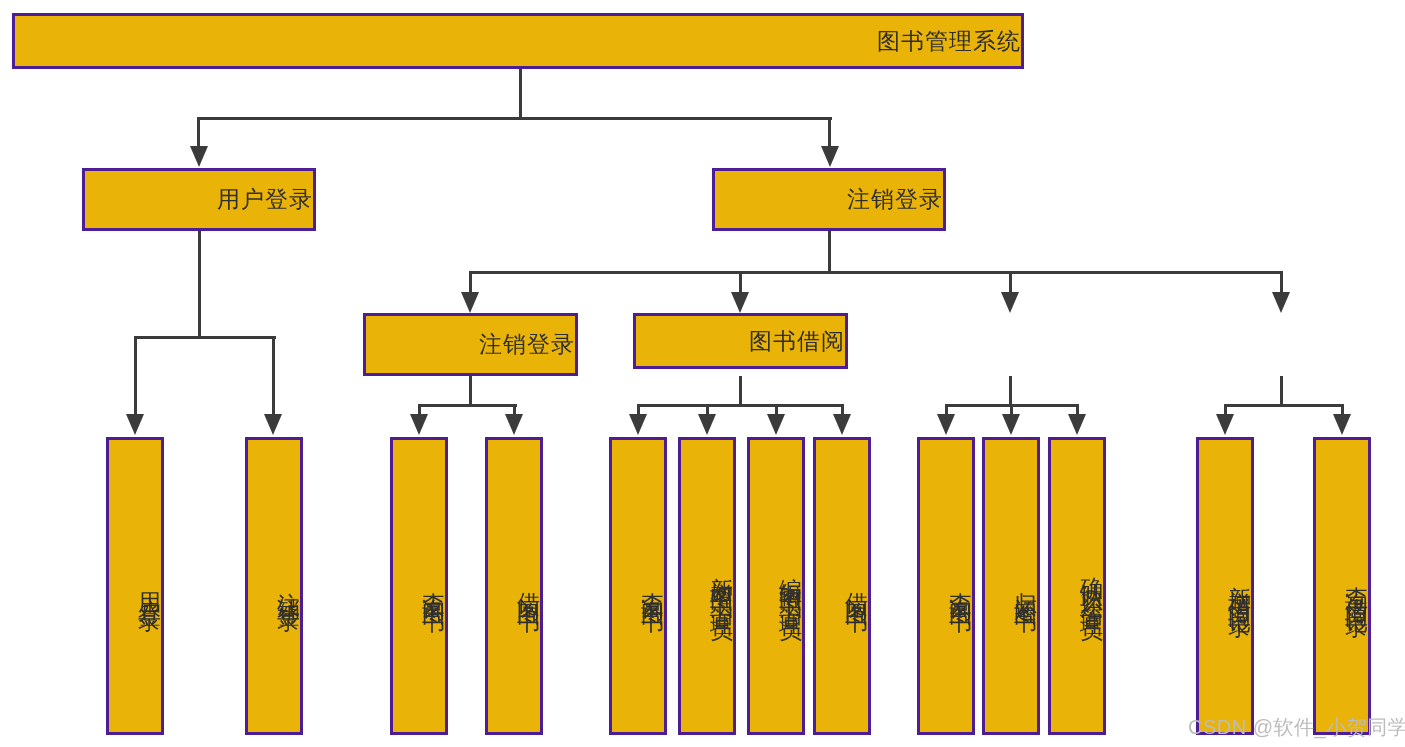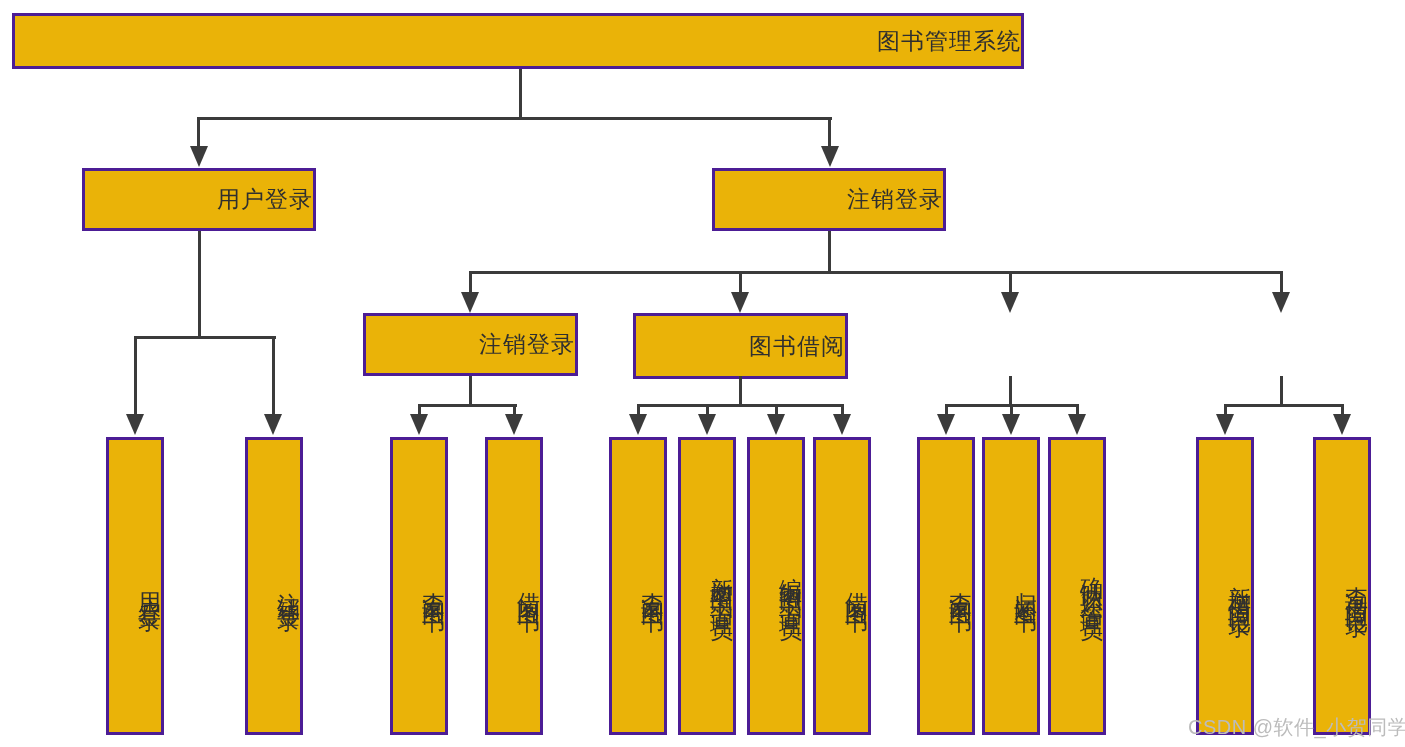--- a/index.html
+++ b/index.html
@@ -65,21 +65,21 @@
   <div class="vline" style="left:739px;top:271px;height:22px;"></div>
   <div class="ah" style="left:731px;top:292px;"></div>
   <div class="vline" style="left:1009px;top:271px;height:22px;"></div>
   <div class="ah" style="left:1001px;top:292px;"></div>
   <div class="vline" style="left:1280px;top:271px;height:22px;"></div>
   <div class="ah" style="left:1272px;top:292px;"></div>
 
   <div class="node" style="left:363px;top:313px;width:215px;height:63px;">
     <span>注销登录</span>
   </div>
-  <div class="node" style="left:633px;top:313px;width:215px;height:66px;">
+  <div class="node" style="left:633px;top:313px;width:215px;height:56px;">
     <span>图书借阅</span>
   </div>
 
   <div class="vline" style="left:469px;top:376px;height:30px;"></div>
   <div class="vline" style="left:739px;top:376px;height:30px;"></div>
   <div class="vline" style="left:1009px;top:376px;height:30px;"></div>
   <div class="vline" style="left:1280px;top:376px;height:30px;"></div>
 
   <div class="hline" style="left:418px;top:404px;width:99px;"></div>
   <div class="hline" style="left:637px;top:404px;width:207px;"></div>

